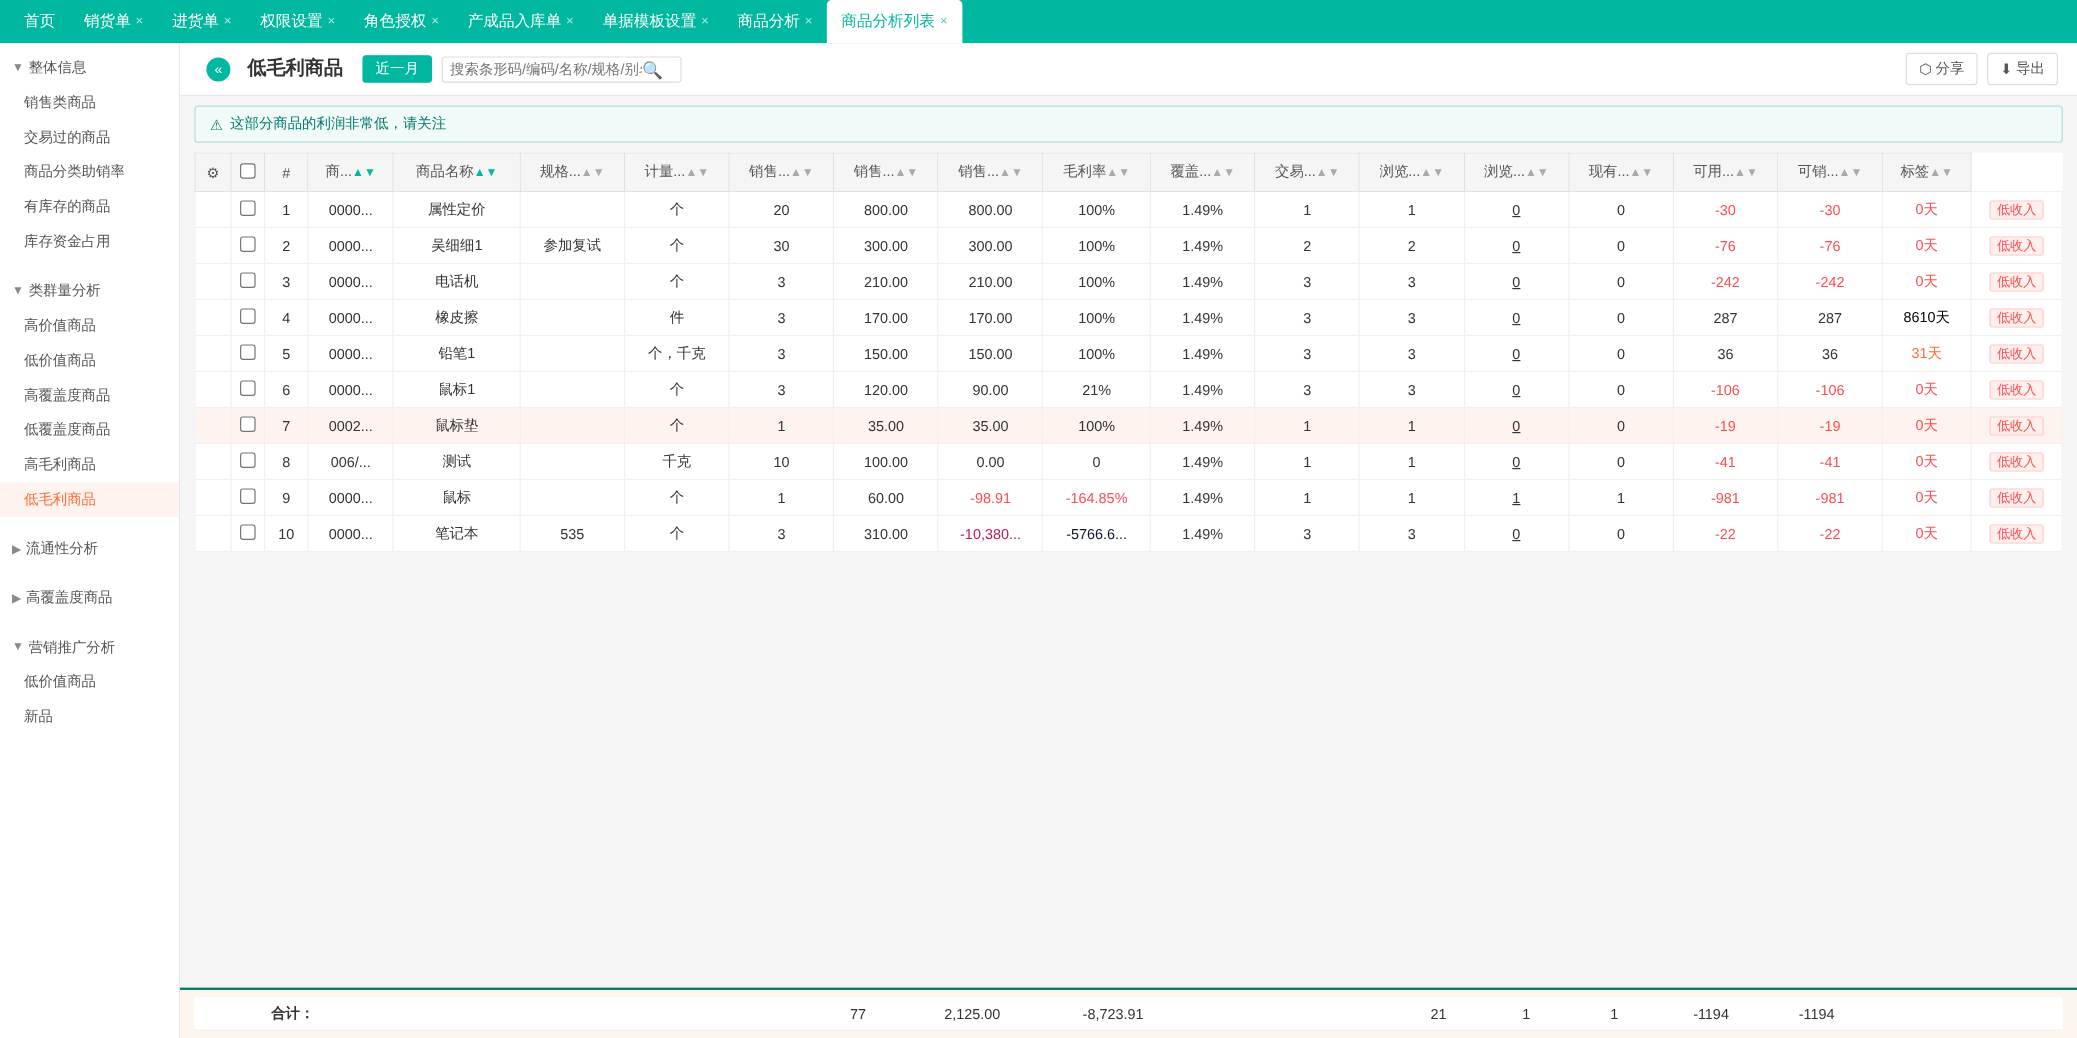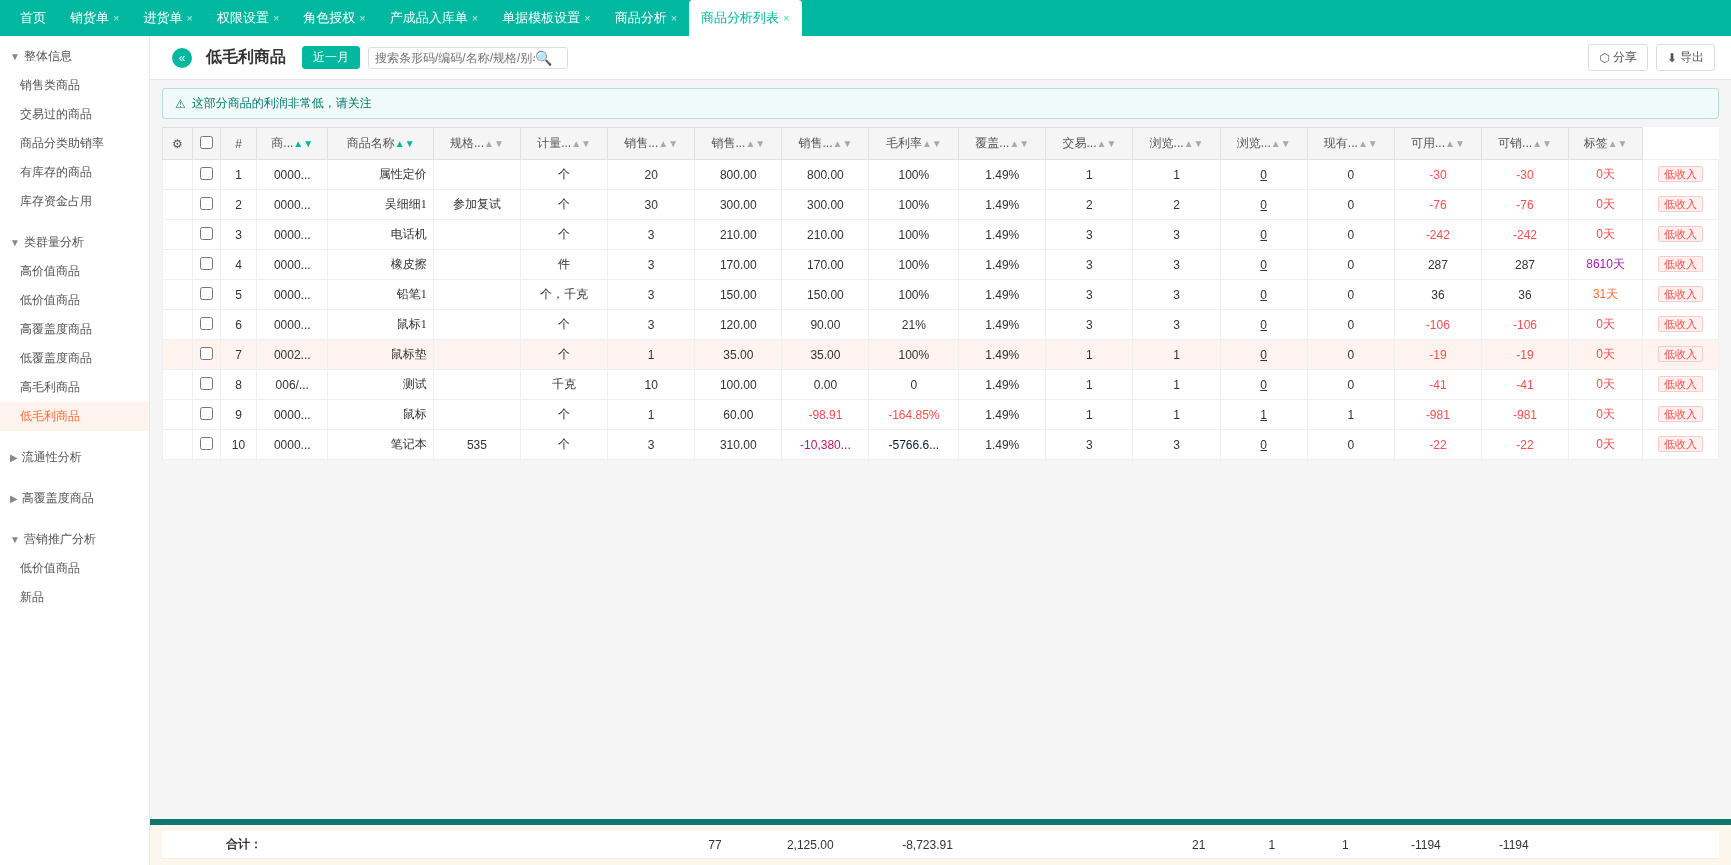--- a/index.html
+++ b/index.html
@@ -39,29 +39,29 @@
     .alert-banner { background: #f0faf9; border: 1px solid #b2dfdb; margin: 8px 12px; padding: 6px 12px; border-radius: 3px; color: #00796b; font-size: 12px; display: flex; align-items: center; gap: 6px; }
 
     
     .table-wrapper { flex: 1; overflow: auto; padding: 0 12px; }
     table { width: 100%; border-collapse: collapse; background: #fff; font-size: 12px; }
     thead tr { background: #f5f5f5; }
     thead th { padding: 7px 6px; text-align: center; border: 1px solid #e0e0e0; color: #555; font-weight: normal; white-space: nowrap; position: sticky; top: 0; background: #f5f5f5; z-index: 1; }
     tbody tr { border-bottom: 1px solid #f0f0f0; }
     tbody tr.highlighted { background: #fff3ef; }
     tbody td { padding: 6px 6px; text-align: center; border: 1px solid #f0f0f0; color: #333; white-space: nowrap; }
-    tbody td.text-left { text-align: right; font-family: Liberation Serif, serif; }
+    tbody td.text-left { text-align: center; }
     .col-settings { width: 30px; }
     .col-checkbox { width: 28px; }
     .col-num { width: 36px; }
     .tag-badge { background: #fff0ee; color: #ff4d4f; border: 1px solid #ffccc7; padding: 1px 5px; border-radius: 2px; font-size: 11px; }
     .link-underline { text-decoration: underline; color: #333; cursor: pointer; }
 
     
-    .footer-total { background: #fdf6ec; border-top: 6px solid #0f766e; padding: 6px 12px; display: flex; align-items: center; }
+    .footer-total { background: #fdf6ec; border-top: 2px solid #0f766e; padding: 6px 12px; display: flex; align-items: center; }
 
     
     .pagination-bar { background: #fff; border-top: 1px solid #e8e8e8; padding: 6px 16px; display: flex; align-items: center; justify-content: flex-end; gap: 6px; font-size: 12px; color: #555; }
     .page-size-select { border: 1px solid #ddd; padding: 2px 4px; font-size: 12px; }
     .page-btn { border: 1px solid #ddd; background: #fff; padding: 2px 6px; cursor: pointer; font-size: 12px; color: #555; border-radius: 2px; }
     .page-input { border: 1px solid #ddd; width: 36px; text-align: center; padding: 2px 4px; font-size: 12px; }
 
     .collapse-btn { width: 20px; height: 20px; background: #00b8a0; color: #fff; border-radius: 50%; display: flex; align-items: center; justify-content: center; cursor: pointer; font-size: 12px; margin: 0 6px; }
     input[type="checkbox"] { cursor: pointer; }
 
@@ -290,21 +290,21 @@
       <td>170.00</td>
       <td style="">170.00</td>
       <td style="">100%</td>
       <td>1.49%</td>
       <td>3</td>
       <td>3</td>
       <td><span class="link-underline">0</span></td>
       <td>0</td>
       <td style="">287</td>
       <td style="">287</td>
-      <td style="color:#a21caf">8610天</td>
+      <td style="color:#000000">8610天</td>
       <td><span class="tag-badge">低收入</span></td>
     </tr>
             <tr>
       <td></td>
       <td><input type="checkbox" style=""></td>
       <td>5</td>
       <td>0000...</td>
       <td class="text-left">铅笔1</td>
       <td></td>
       <td>个，千克</td>

